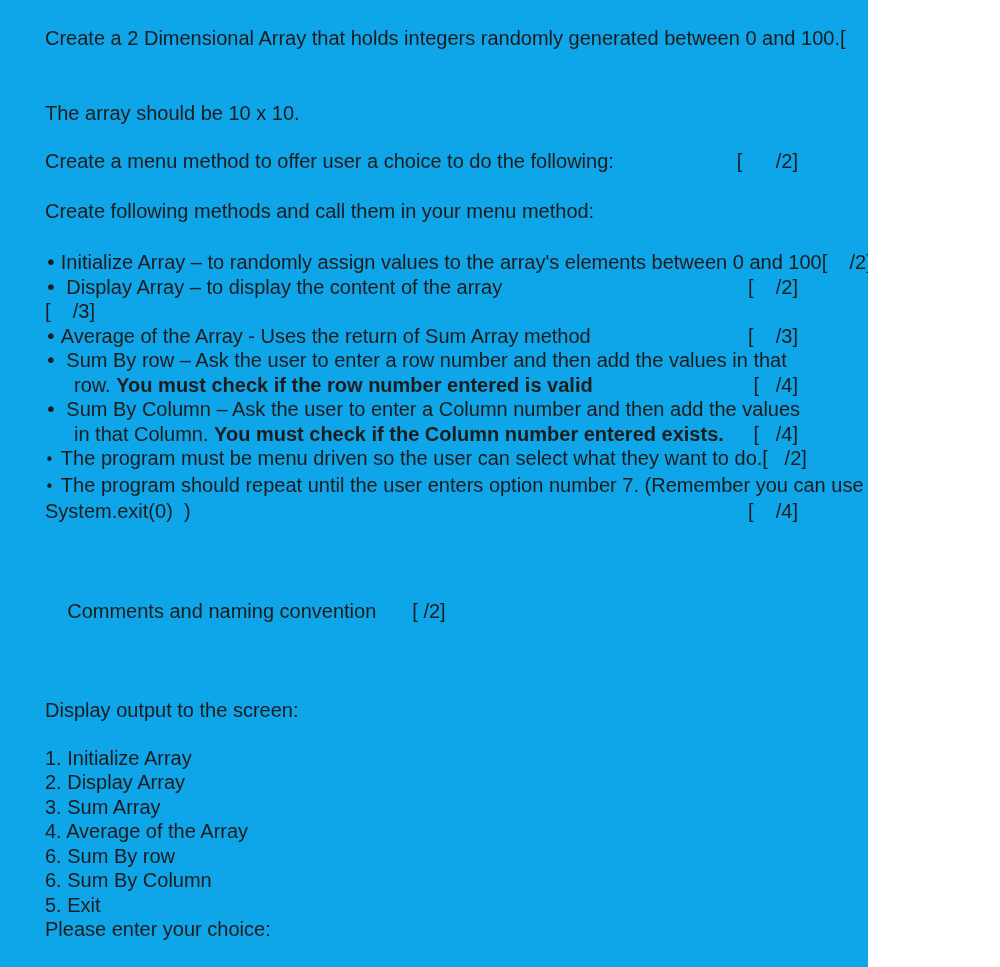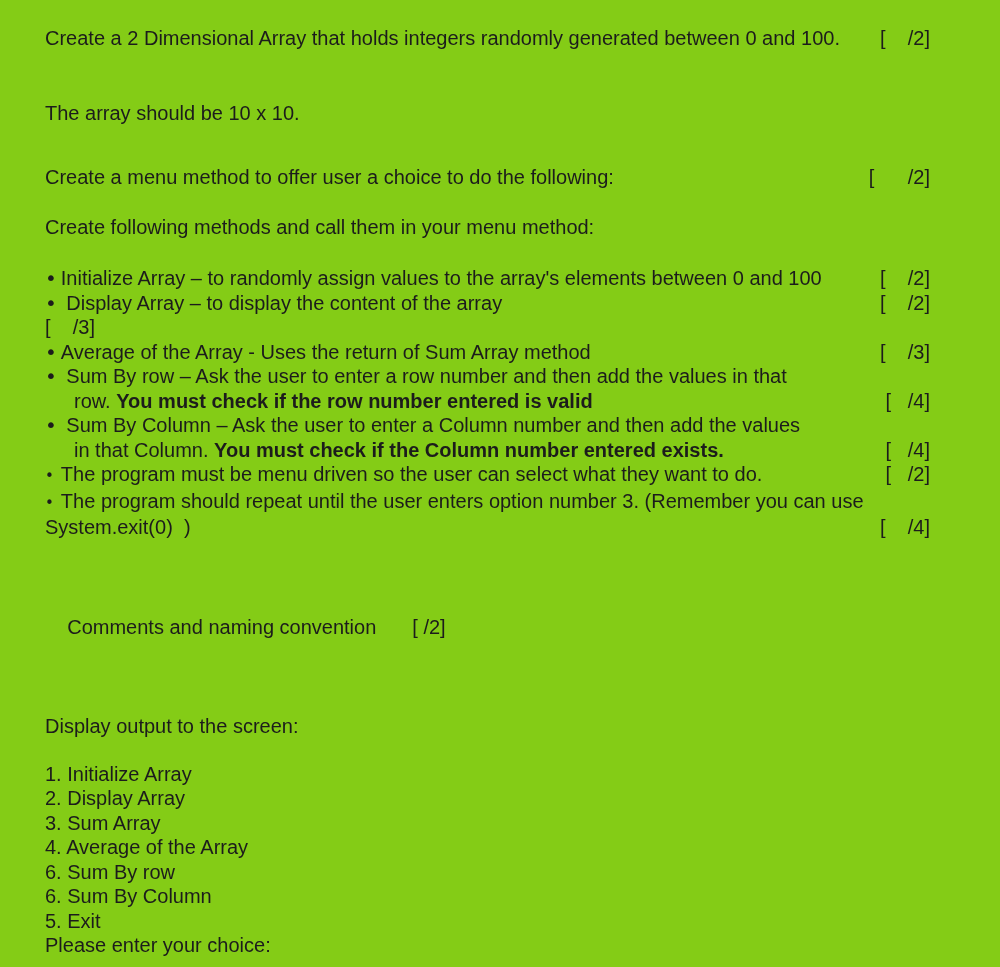--- a/index.html
+++ b/index.html
@@ -1,21 +1,21 @@
 <!DOCTYPE html>
 <html><head>
 <meta charset="utf-8">
 <style>
   html, body { margin: 0; padding: 0; background: #ffffff; }
   .page {
     position: relative;
-    width: 1000px;
+    width: 868px;
     height: 967px;
     box-sizing: border-box;
-    background: #84cc16;
+    background: #0ea5e9;
     color: #1c1c1c;
     font-family: "Liberation Sans", sans-serif;
     font-size: 20px;
     line-height: 24.5px;
     padding: 26px 70px 0 45px;
     overflow: hidden;
   }
   .line {
     display: flex;
     justify-content: space-between;
@@ -31,21 +31,21 @@
     margin-right: 4px;
   }
   .bullet-sm {
     font-family: "DejaVu Sans", sans-serif;
     font-size: 15px;
     margin-right: 7px;
   }
   .cont { padding-left: 29px; }
 
   .sec-size        { margin-top: 50px; }
-  .sec-menu-method { margin-top: 40px; }
+  .sec-menu-method { margin-top: 24px; }
   .sec-methods     { margin-top: 25px; }
   .sec-bullets     { margin-top: 27px; }
   .sec-notes       { }
   .sec-comments    { margin-top: 51px; }
   .sec-sample      { margin-top: 50px; }
   .sec-menu        { margin-top: 23px; }
 
   .inline-mark { margin-left: 36px; white-space: pre; }
 </style>
 </head>
@@ -111,21 +111,21 @@
   </div>
 
   <div class="sec-notes">
 
     <div class="line">
       <span class="txt"><span class="bullet-sm">•</span><span>The program must be menu driven so the user can select what they want to do.</span></span>
       <span class="mark">[   /2]</span>
     </div>
 
     <div class="line">
-      <span class="txt"><span class="bullet-sm">•</span><span>The program should repeat until the user enters option number 3. (Remember you can use</span></span>
+      <span class="txt"><span class="bullet-sm">•</span><span>The program should repeat until the user enters option number 7. (Remember you can use</span></span>
     </div>
 
     <div class="line">
       <span class="txt">System.exit(0)  )</span>
       <span class="mark">[    /4]</span>
     </div>
 
   </div>
 
   <div class="plain sec-comments">

